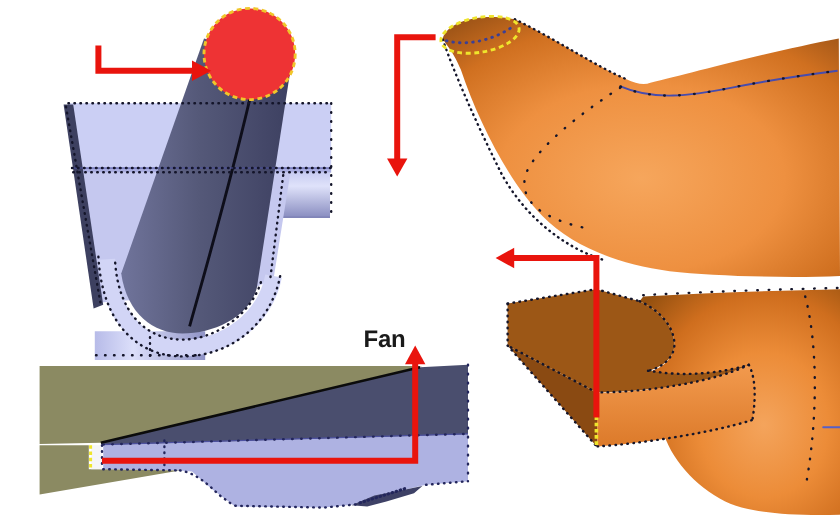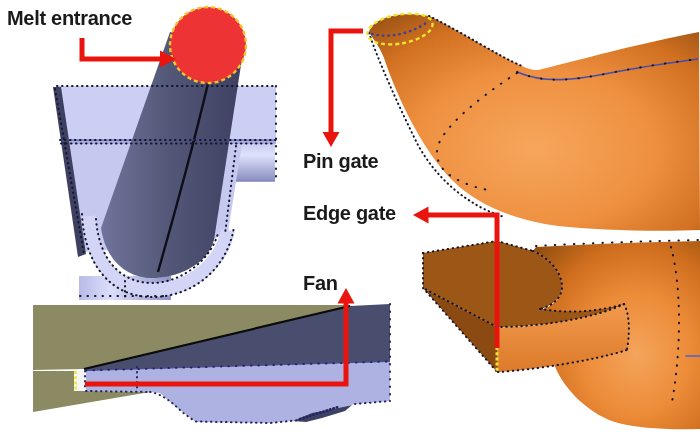--- a/index.html
+++ b/index.html
@@ -155,17 +155,14 @@
       <polyline points="497,348 497,215 428,215" stroke="#e9140d"></polyline>
       <polygon points="413,215 428.5,206.5 428.5,223.5" stroke="none" fill="#e9140d"></polygon>
     </g>
     <g>
       <polyline points="85,384 346,384 346,302" stroke="#e9140d"></polyline>
       <polygon points="346,288 337.5,303.5 354.5,303.5" stroke="none" fill="#e9140d"></polygon>
     </g>
   </g>
 </svg>
 
-  <div class="label lbl-melt">Melt entrance</div>
-  <div class="label lbl-pin">Pin gate</div>
-  <div class="label lbl-edge">Edge gate</div>
   <div class="label lbl-fan">Fan</div>
 </div>
 
 </body></html>

